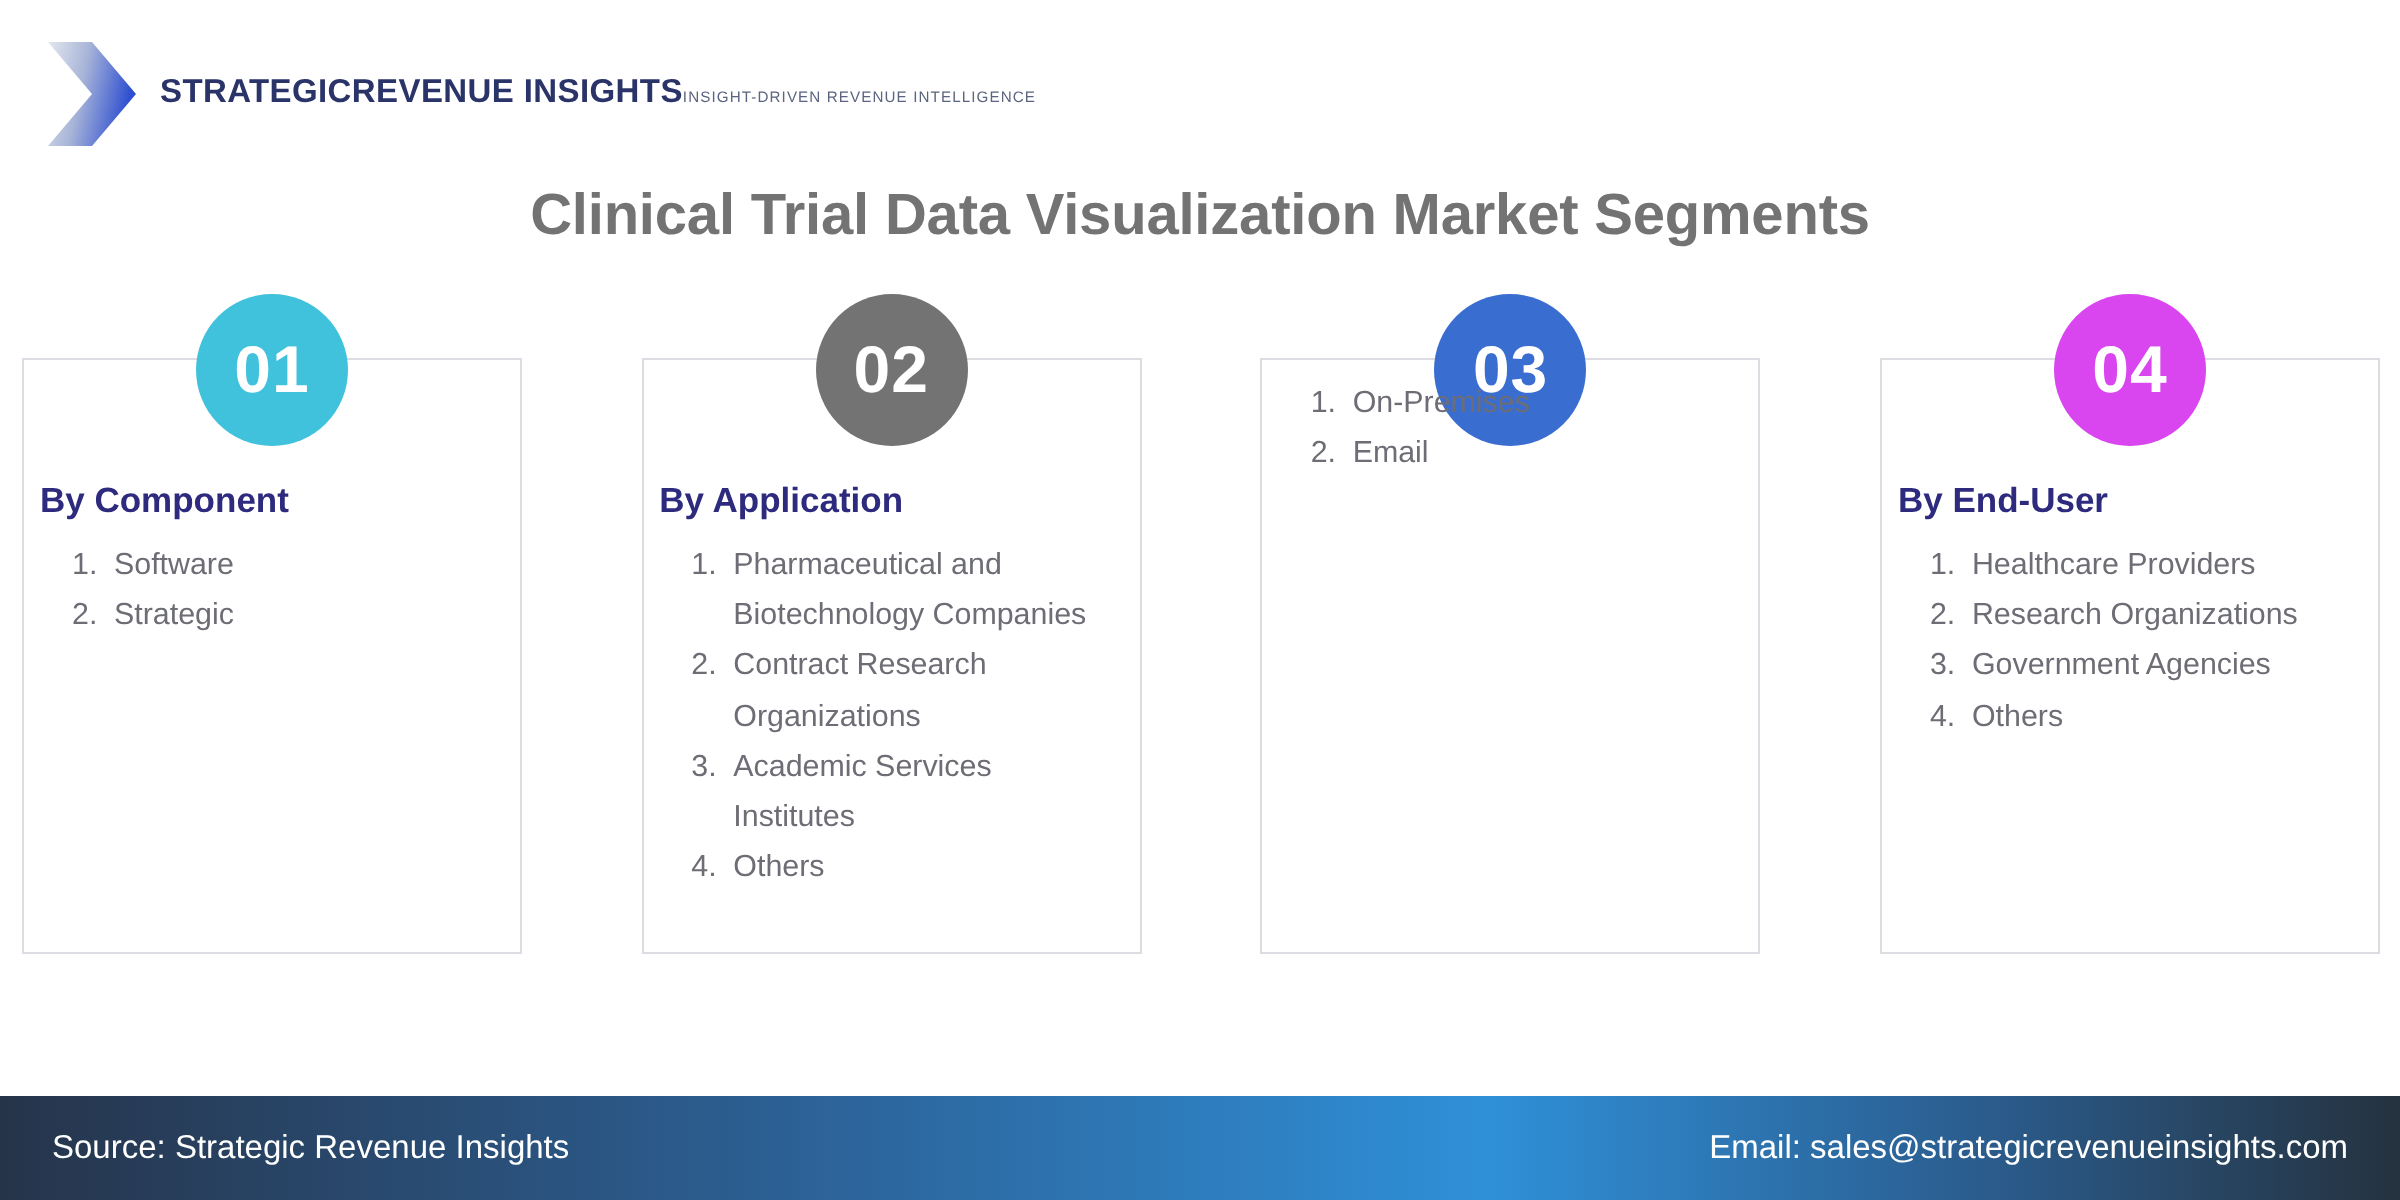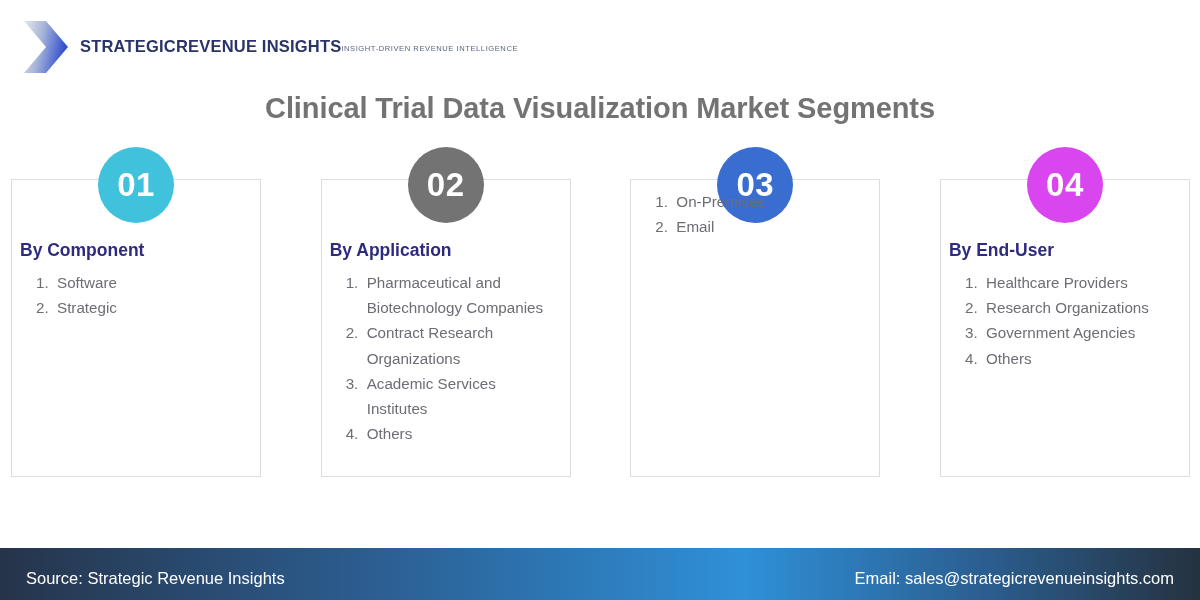--- a/index.html
+++ b/index.html
@@ -135,21 +135,21 @@
     bottom: 0;
     width: 1200px;
     height: 52px;
     background: linear-gradient(90deg,
         #26344a 0%,
         #2c5f93 32%,
         #2f90d8 62%,
         #2b5e90 82%,
         #25323f 100%);
     display: flex;
-    align-items: flex-end;
+    align-items: center;
     justify-content: space-between;
     box-sizing: border-box;
     padding: 12px 26px;
   }
   .footer-text {
     color: #ffffff;
     font-size: 16.5px;
     white-space: nowrap;
   }
 </style>

